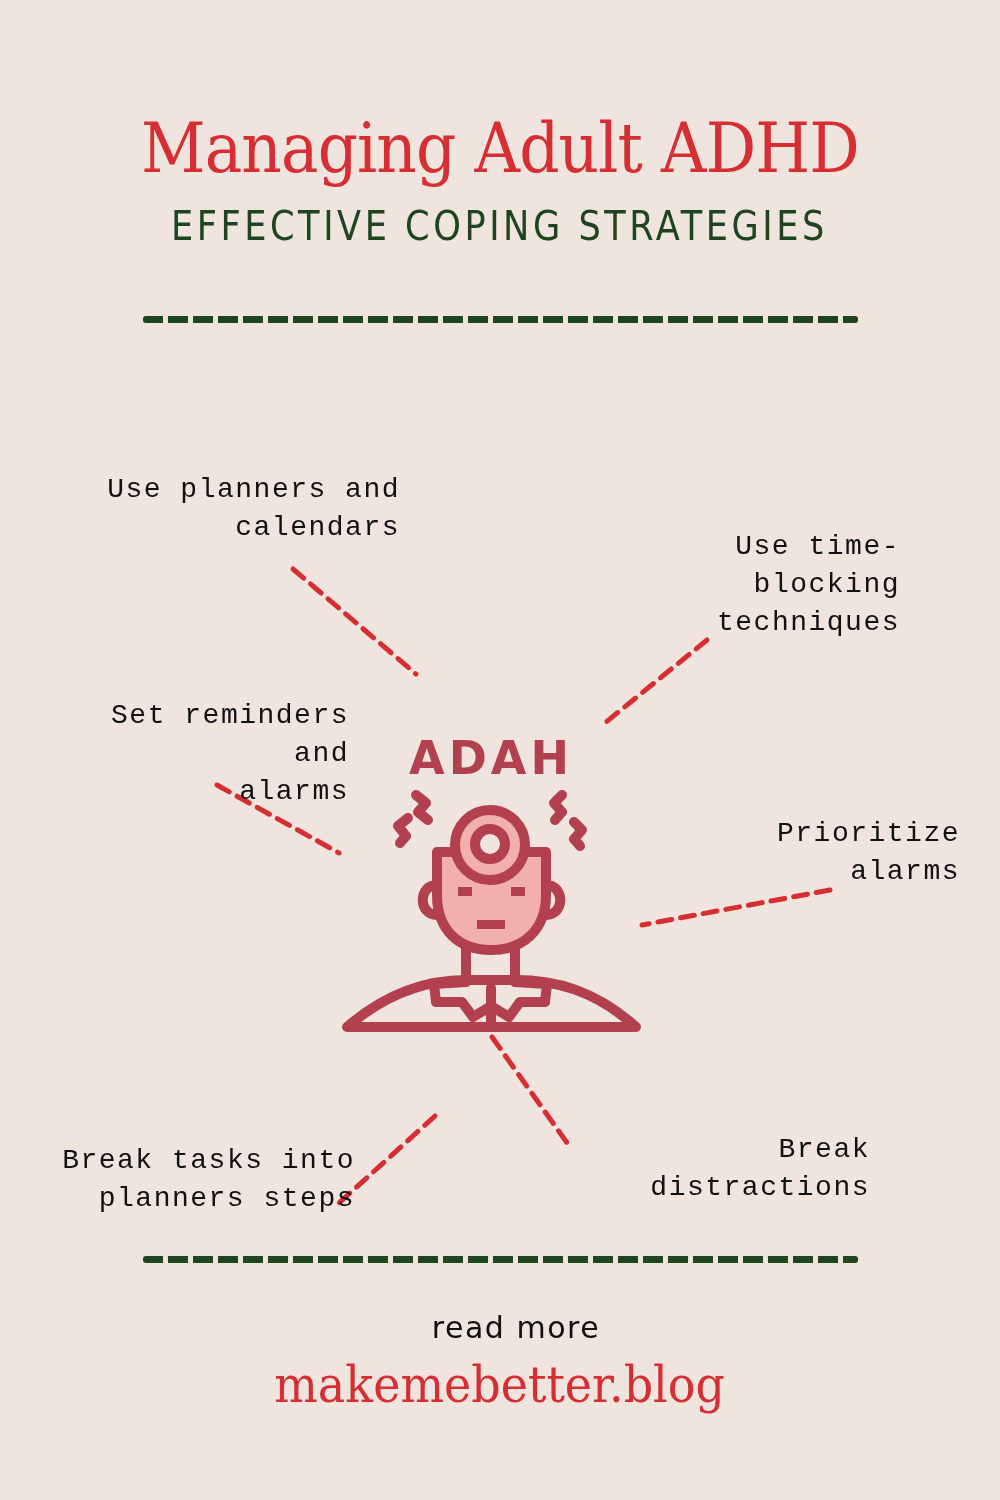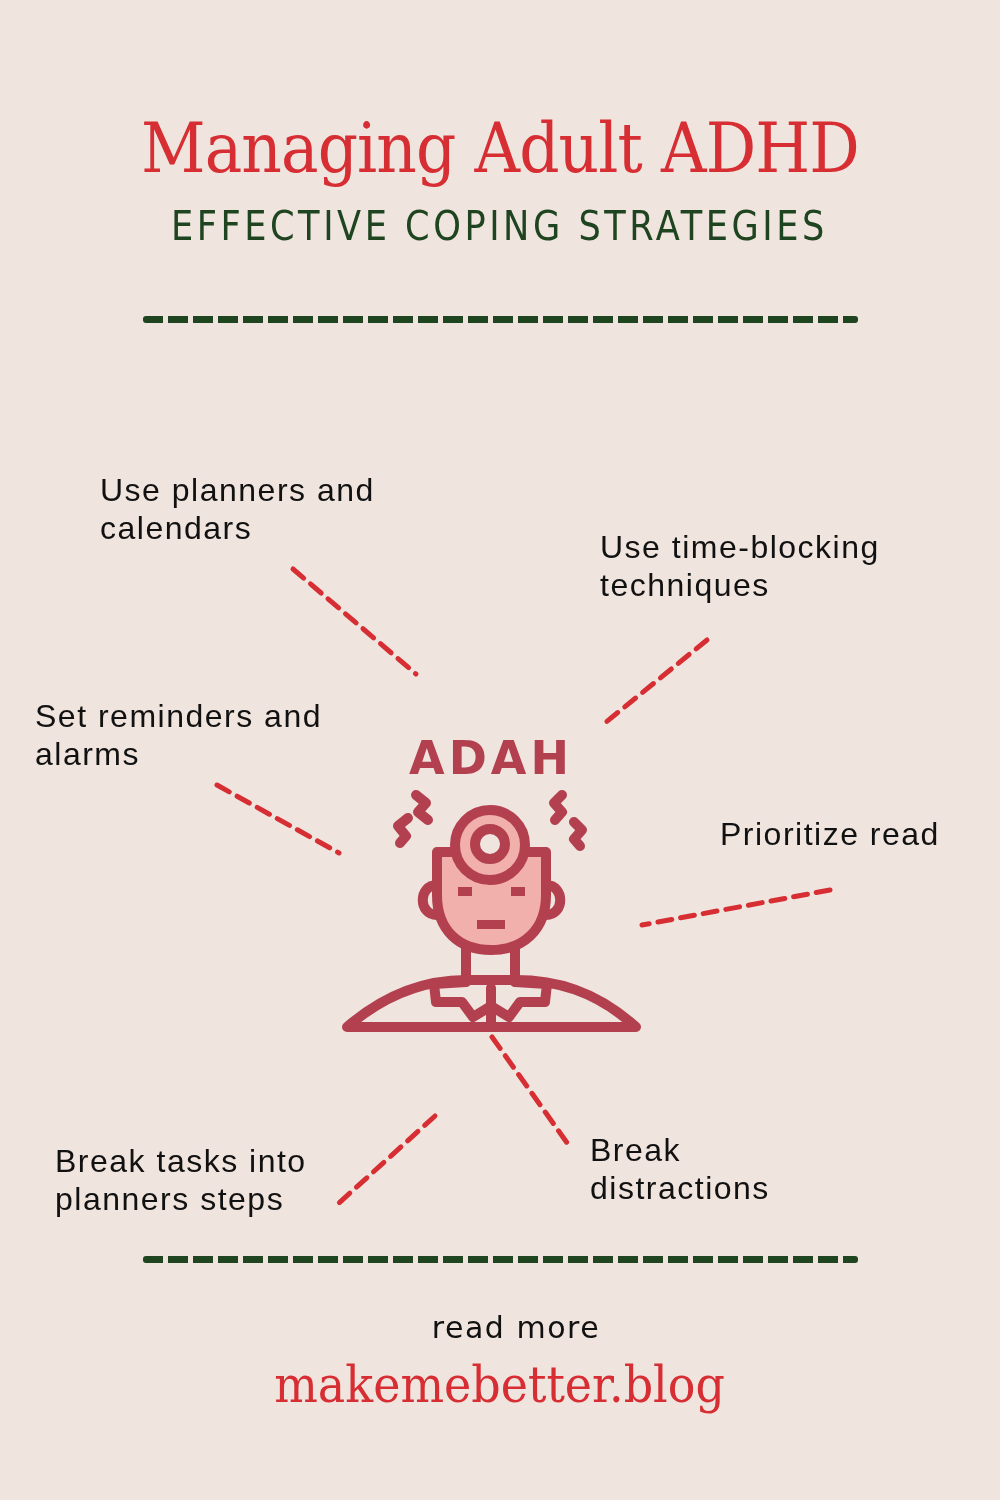--- a/index.html
+++ b/index.html
@@ -18,22 +18,22 @@
     left: 0; width: 1000px; top: 198px; text-align: center;
     font-family: "DejaVu Sans", sans-serif; font-size: 40px; line-height: 56px;
     color: #1F4420; letter-spacing: 4px; transform: scaleX(0.88); transform-origin: 495px 0;
   }
   .divider {
     left: 143px; width: 715px; height: 7px;
     background-image: repeating-linear-gradient(to right, #1F4420 0 20px, transparent 20px 25px);
     border-radius: 3px;
   }
   .label {
-    font-family: Liberation Sans, sans-serif; font-size: 32px; line-height: 38px;
-    color: #111; letter-spacing: 1.5px; text-align: left; white-space: pre-line;
+    font-family: Liberation Mono, monospace; font-size: 28px; line-height: 38px;
+    color: #111; letter-spacing: 1.5px; text-align: right; white-space: pre-line;
   }
   .read-more {
     left: 0; width: 1000px; top: 1306px; text-align: center;
     font-size: 30px; line-height: 44px; color: #111; letter-spacing: 1.5px; padding-left: 16px;
   }
   .site {
     left: 0; width: 1000px; top: 1350px; text-align: center;
     font-family: "DejaVu Serif", serif; font-size: 50px; line-height: 70px;
     color: #D62E33; transform: scaleX(0.92); transform-origin: 495px 0;
   }
@@ -87,23 +87,23 @@
     <rect x="511" y="887" width="14" height="9"></rect>
     <rect x="477" y="920" width="28" height="9"></rect>
   </g>
   <text x="491" y="774" text-anchor="middle" font-family="DejaVu Sans, sans-serif" font-weight="bold" font-size="46" letter-spacing="4" fill="#B3404E">ADAH</text>
 </svg>
 
 <div class="abs label" style="left:100px; width:300px; top:471px;">Use planners and
 calendars</div>
 <div class="abs label" style="left:600px; width:300px; top:528px;">Use time-blocking
 techniques</div>
-<div class="abs label" style="left:35px; width:300px; top:697px;">Set reminders and
+<div class="abs label" style="left:49px; width:300px; top:697px;">Set reminders and
 alarms</div>
-<div class="abs label" style="left:720px; width:240px; top:815px;">Prioritize read</div>
+<div class="abs label" style="left:720px; width:240px; top:815px;">Prioritize alarms</div>
 <div class="abs label" style="left:55px; width:300px; top:1142px;">Break tasks into
 planners steps</div>
 <div class="abs label" style="left:590px; width:280px; top:1131px;">Break distractions</div>
 
 <div class="abs divider" style="top:1256px;"></div>
 
 <div class="abs read-more">read more</div>
 <div class="abs site">makemebetter.blog</div>
 
 </body></html>

